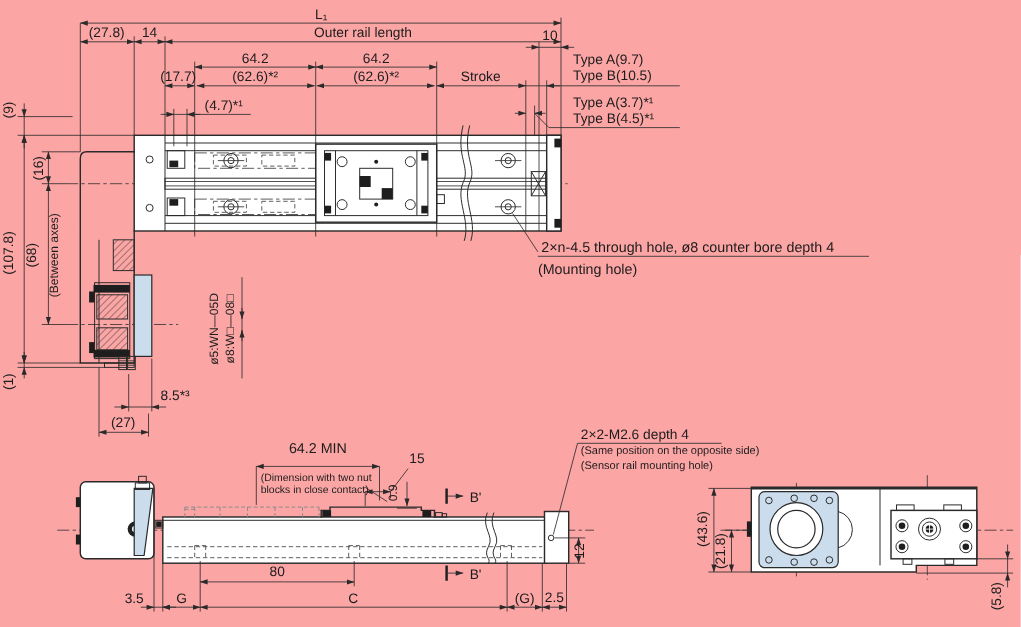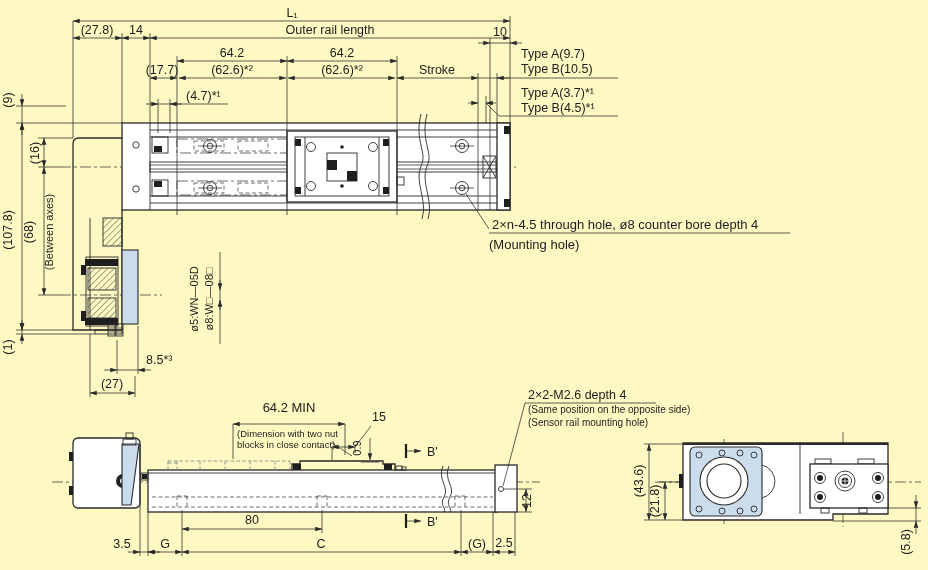--- a/index.html
+++ b/index.html
@@ -1,16 +1,16 @@
 <!DOCTYPE html>
 <html><head>
 <meta charset="utf-8">
 <style>
   html,body{margin:0;padding:0;background:#fff;}
-  .stage{position:relative;width:928px;height:570px;background:#fef9c3;overflow:hidden;}
+  .stage{position:relative;width:928px;height:570px;background:#fca5a5;overflow:hidden;}
   svg{display:block;}
   text{font-family:"Liberation Sans","DejaVu Sans",sans-serif;fill:#1c1c1c;font-size:12.5px;}
   .am{text-anchor:middle;}
   .f13{font-size:13px;}
   .f11{font-size:11px;}
   .f10{font-size:10px;}
   .f95{font-size:9.5px;}
   
   .s  {stroke:#2a2a2a;stroke-width:1.3;fill:none;stroke-linecap:square;}
   .s2 {stroke:#2a2a2a;stroke-width:2.1;fill:none;stroke-linecap:square;}

